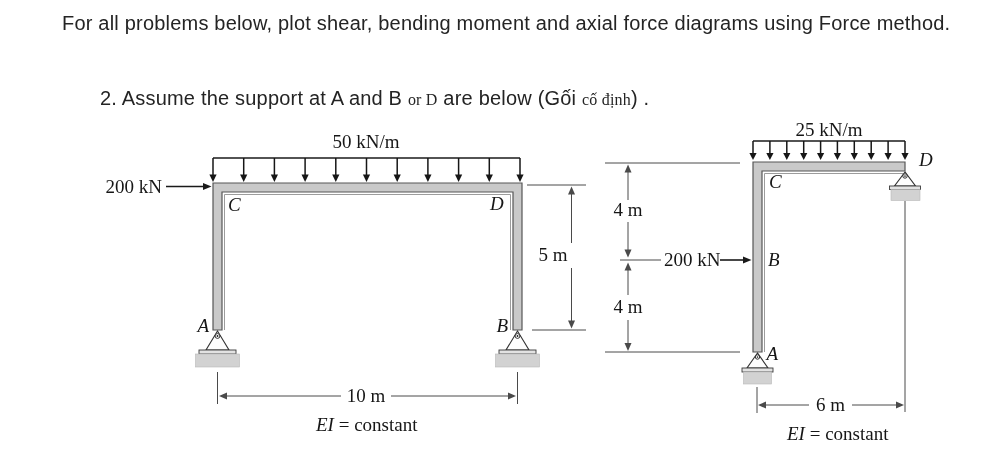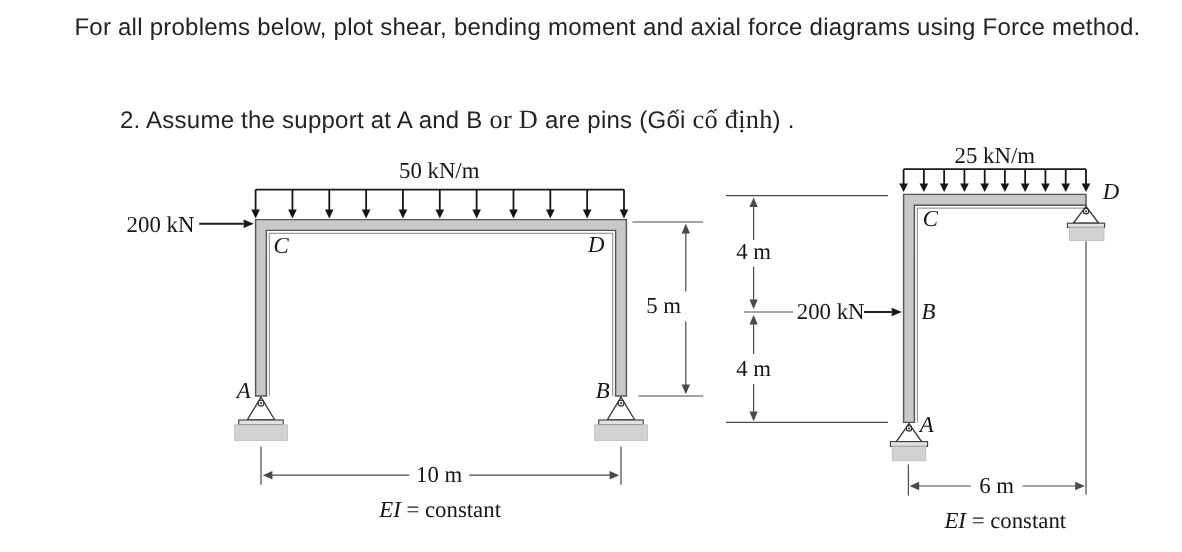--- a/index.html
+++ b/index.html
@@ -1,20 +1,20 @@
 <!DOCTYPE html>
 <html><head>
 <meta charset="utf-8">
 <style>
   html,body { margin:0; padding:0; background:#ffffff; }
   .stage { position:relative; width:985px; height:460px; background:#ffffff; overflow:hidden;
            font-family:"Liberation Sans", sans-serif; }
   .h1 { position:absolute; left:30px; top:12px; font-size:20px; color:#242424; letter-spacing:0.2px; white-space:nowrap;margin-left:32px; }
   .h2 { position:absolute; left:100px; top:87px; font-size:20px; color:#242424; letter-spacing:0.2px; white-space:nowrap; }
-  .serif-seg { font-family:"Liberation Serif","DejaVu Serif",serif; font-size:22px; }
+  .serif-seg { font-family:"Liberation Serif","DejaVu Serif",serif; font-size:16px; }
   svg.diag { position:absolute; }
   .ln   { stroke:#1a1a1a; stroke-width:1.4; fill:none; }
   .ln2  { stroke:#1a1a1a; stroke-width:1.6; fill:none; }
   .fil  { fill:#1a1a1a; stroke:none; }
   .member { fill:#c9c9c9; stroke:#565656; stroke-width:1.2; }
   .inner  { fill:none; stroke:#9c9c9c; stroke-width:1; }
   .tri   { fill:#fdfdfd; stroke:#333333; stroke-width:1.1; }
   .plate { fill:#e2e2e2; stroke:#3a3a3a; stroke-width:0.9; }
   .block { fill:#d2d2d2; stroke:#b7b7b7; stroke-width:0.6; }
   .pin    { fill:#ffffff; stroke:#222222; stroke-width:0.9; }
@@ -24,21 +24,21 @@
   .ser { font-family:"Liberation Serif","DejaVu Serif",serif; font-size:19px; fill:#161616; }
   .it  { font-style:italic; }
 </style>
 </head>
 <body>
 
 <div class="stage">
 
   <div class="h1">For all problems below, plot shear, bending moment and axial force diagrams using Force method.</div>
 
-  <div class="h2"><span>2. Assume the support at A and B </span><span class="serif-seg">or D</span><span> are pins (Gối </span><span class="serif-seg">cố định</span><span>) .</span></div>
+  <div class="h2"><span>2. Assume the support at A and B </span><span class="serif-seg">or D</span><span> are below (Gối </span><span class="serif-seg">cố định</span><span>) .</span></div>
 
   <svg class="diag" style="left:85px; top:118px;" width="515" height="342" viewBox="85 118 515 342">
     <defs>
       <g id="ldaL">
         <line x1="0" y1="0" x2="0" y2="18" stroke="#161616" stroke-width="1.5"></line>
         <polygon points="-3.6,16.5 3.6,16.5 0,24" fill="#161616"></polygon>
       </g>
     </defs>
 
     <text class="ser" text-anchor="middle" x="366" y="148">50 kN/m</text>

